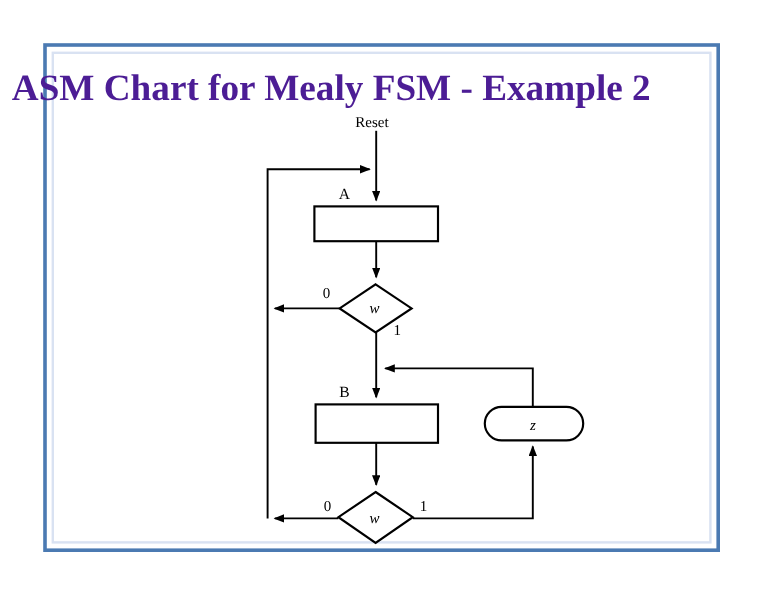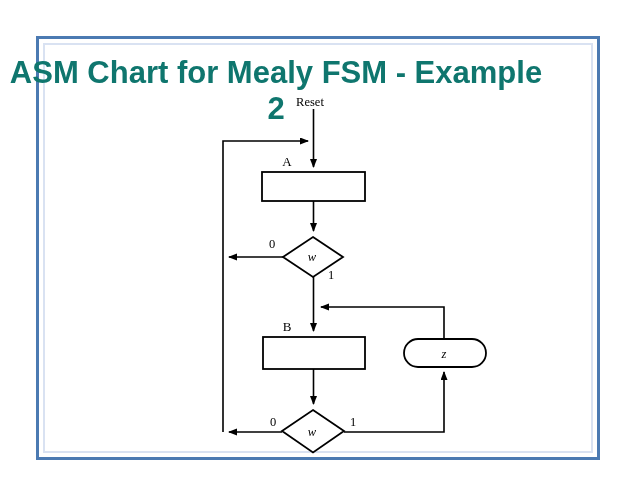--- a/index.html
+++ b/index.html
@@ -36,22 +36,22 @@
   }
   #title {
     position: absolute;
     left: 0;
     top: 55px;
     width: 552px;
     text-align: center;
     font-size: 31px;
     font-weight: 600;
     letter-spacing: 0px;
-    color: #0f766e;
-    font-family: Liberation Sans, sans-serif;
+    color: #4c1d95;
+    font-family: Liberation Serif, serif;
   }
   svg#diagram {
     position: absolute;
     left: 0;
     top: 0;
     width: 638px;
     height: 493px;
   }
   .shape {
     fill: #ffffff;

